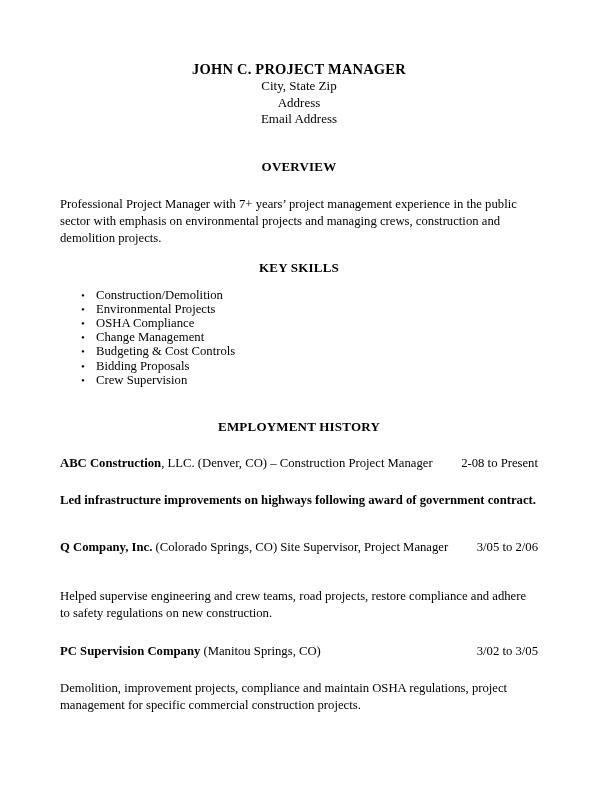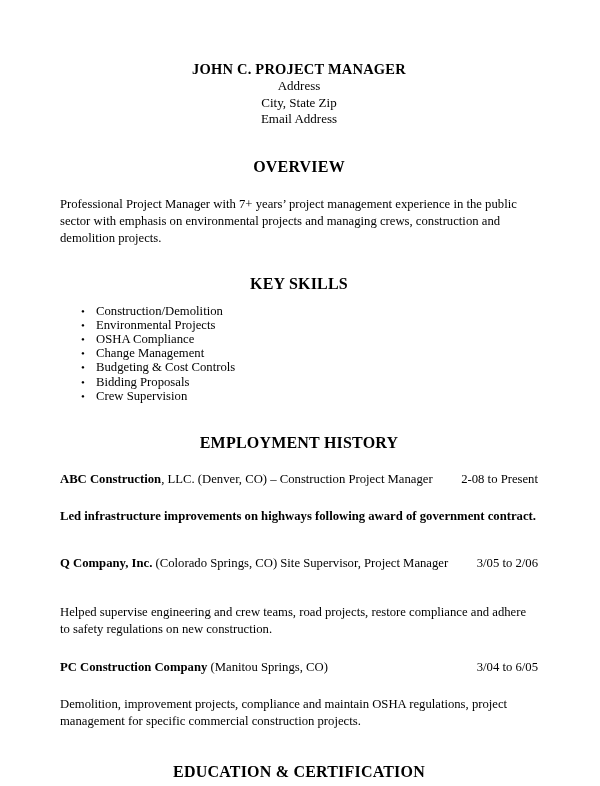--- a/index.html
+++ b/index.html
@@ -31,21 +31,21 @@
     font-weight: bold;
     letter-spacing: 0.2px;
     line-height: 18px;
   }
   .doc-contact-line {
     font-size: 13px;
     line-height: 16.5px;
   }
   .section-heading {
     text-align: center;
-    font-size: 16px;
+    font-size: 13px;
     font-weight: bold;
     letter-spacing: 0.2px;
     line-height: 17px;
   }
   .body-text {
     font-size: 12.7px;
     line-height: 17px;
     text-align: left;
   }
   .skills-list {
@@ -80,40 +80,40 @@
   .job-company {
     font-weight: bold;
   }
   .job-dates {
     flex: 0 0 auto;
     white-space: nowrap;
     text-align: right;
   }
   .sp-overview-head { margin-top: 30px; }
   .sp-overview-body { margin-top: 21px; }
-  .sp-skills-head { margin-top: 28px; }
+  .sp-skills-head { margin-top: 12px; }
   .sp-skills-list { margin-top: 12px; }
   .sp-emp-head { margin-top: 31px; }
   .sp-job1 { margin-top: 20px; }
   .sp-job1-desc { margin-top: 20px; font-weight: bold; }
   .sp-job2 { margin-top: 30px; }
   .sp-job2-desc { margin-top: 32px; }
   .sp-job3 { margin-top: 21px; }
   .sp-job3-desc { margin-top: 20px; }
   .sp-edu-head { margin-top: 33px; }
 </style>
 </head>
 <body>
 
 <div class="page">
 
   <div class="doc-header">
     <div class="doc-name">JOHN C. PROJECT MANAGER</div>
+    <div class="doc-contact-line">City, State Zip</div>
     <div class="doc-contact-line">Address</div>
-    <div class="doc-contact-line">City, State Zip</div>
     <div class="doc-contact-line">Email Address</div>
   </div>
 
   <div class="section-heading sp-overview-head">OVERVIEW</div>
   <div class="body-text sp-overview-body">Professional Project Manager with 7+ years’ project management experience in the public sector with emphasis on environmental projects and managing crews, construction and demolition projects.</div>
 
   <div class="section-heading sp-skills-head">KEY SKILLS</div>
   <ul class="skills-list sp-skills-list">
     <li><span class="bullet">•</span><span>Construction/Demolition</span></li>
     <li><span class="bullet">•</span><span>Environmental Projects</span></li>
@@ -132,20 +132,19 @@
   </div>
   <div class="body-text sp-job1-desc">Led infrastructure improvements on highways following award of government contract.</div>
 
   <div class="job-line sp-job2">
     <div class="job-title-wrap"><span class="job-company">Q Company, Inc.</span><span> (Colorado Springs, CO) Site Supervisor, Project Manager</span></div>
     <div class="job-dates">3/05 to 2/06</div>
   </div>
   <div class="body-text sp-job2-desc">Helped supervise engineering and crew teams, road projects, restore compliance and adhere to safety regulations on new construction.</div>
 
   <div class="job-line sp-job3">
-    <div class="job-title-wrap"><span class="job-company">PC Construction Company</span><span> (Manitou Springs, CO)</span></div>
-    <div class="job-dates">3/04 to 6/05</div>
+    <div class="job-title-wrap"><span class="job-company">PC Supervision Company</span><span> (Manitou Springs, CO)</span></div>
+    <div class="job-dates">3/02 to 3/05</div>
   </div>
   <div class="body-text sp-job3-desc">Demolition, improvement projects, compliance and maintain OSHA regulations, project management for specific commercial construction projects.</div>
 
-  <div class="section-heading sp-edu-head">EDUCATION &amp; CERTIFICATION</div>
 
 </div>
 
 </body></html>

